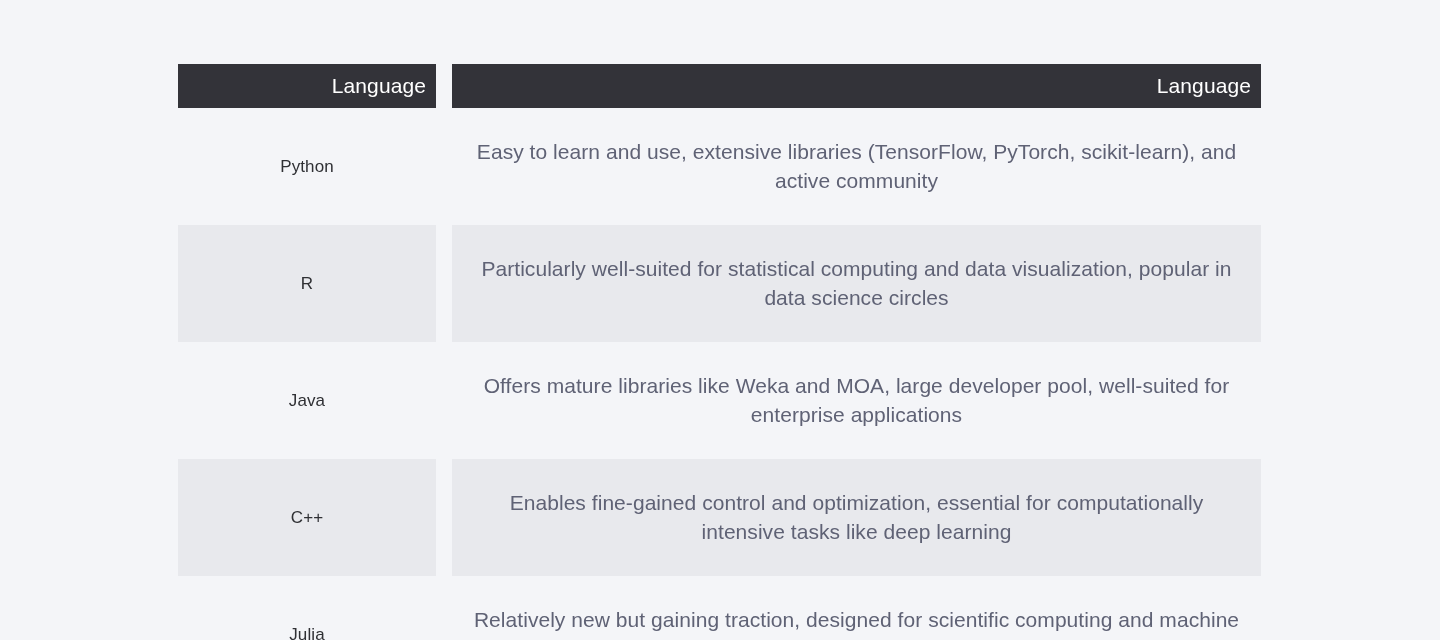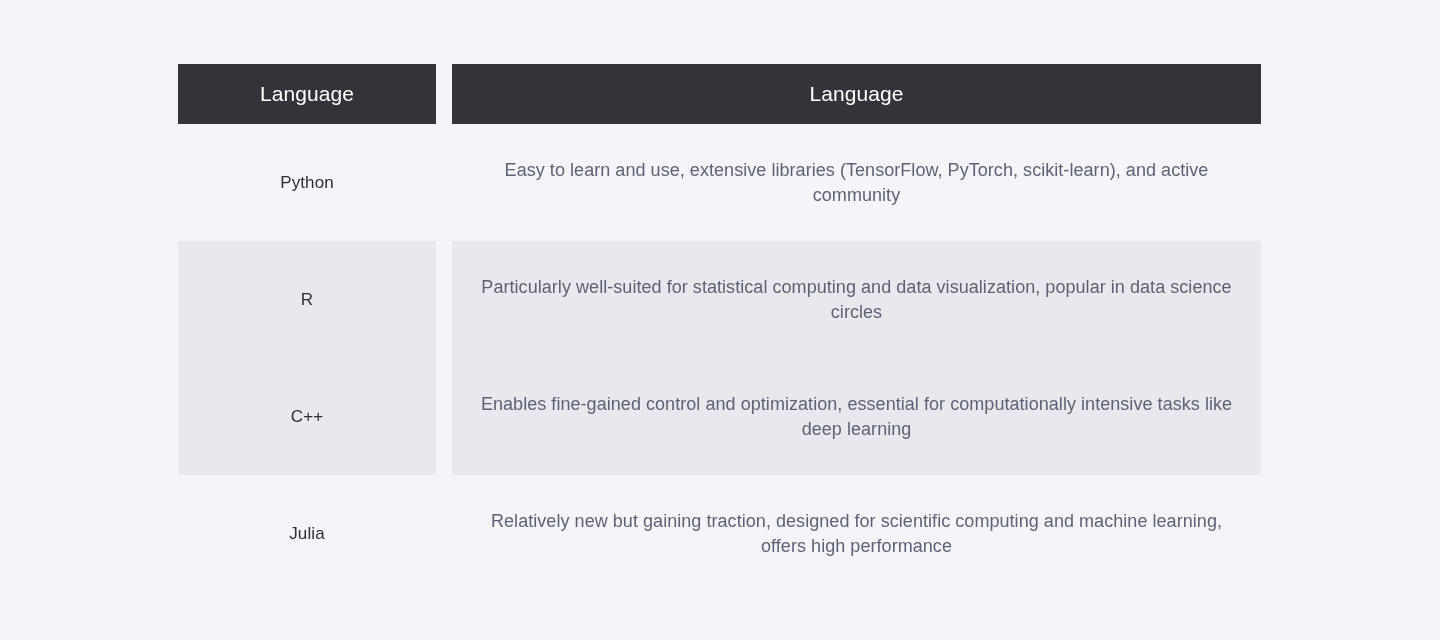--- a/index.html
+++ b/index.html
@@ -31,22 +31,22 @@
   }
 
   .table col.col-lang { width: 258px; }
   .table col.col-str  { width: 809px; }
 
   .table thead th {
     background: #333339;
     color: #ffffff;
     font-size: 21px;
     font-weight: 400;
-    text-align: center;
-    height: 60px;
+    text-align: right;
+    height: 44px;
     padding: 0 10px;
     vertical-align: middle;
     letter-spacing: 0.1px;
   }
 
   .table tbody td {
     height: 105px;
     vertical-align: middle;
     text-align: center;
     padding: 6px 14px;
@@ -59,21 +59,21 @@
 
   .cell-lang {
     color: #2f3034;
     font-size: 17px;
     font-weight: 400;
     letter-spacing: 0.1px;
   }
 
   .cell-strength {
     color: #5f6275;
-    font-size: 18px;
+    font-size: 21px;
     font-weight: 400;
     line-height: 1.35;
     letter-spacing: 0.05px;
     margin-top: 12px;
   }
 </style>
 </head>
 <body>
 
 <div class="table-wrap">
@@ -90,20 +90,24 @@
     </thead>
     <tbody>
       <tr>
         <td class="cell-lang">Python</td>
         <td class="cell-strength">Easy to learn and use, extensive libraries (TensorFlow, PyTorch, scikit-learn), and active community</td>
       </tr>
       <tr class="alt">
         <td class="cell-lang">R</td>
         <td class="cell-strength">Particularly well-suited for statistical computing and data visualization, popular in data science circles</td>
       </tr>
+      <tr>
+        <td class="cell-lang">Java</td>
+        <td class="cell-strength">Offers mature libraries like Weka and MOA, large developer pool, well-suited for enterprise applications</td>
+      </tr>
       <tr class="alt">
         <td class="cell-lang">C++</td>
         <td class="cell-strength">Enables fine-gained control and optimization, essential for computationally intensive tasks like deep learning</td>
       </tr>
       <tr>
         <td class="cell-lang">Julia</td>
         <td class="cell-strength">Relatively new but gaining traction, designed for scientific computing and machine learning, offers high performance</td>
       </tr>
     </tbody>
   </table>

